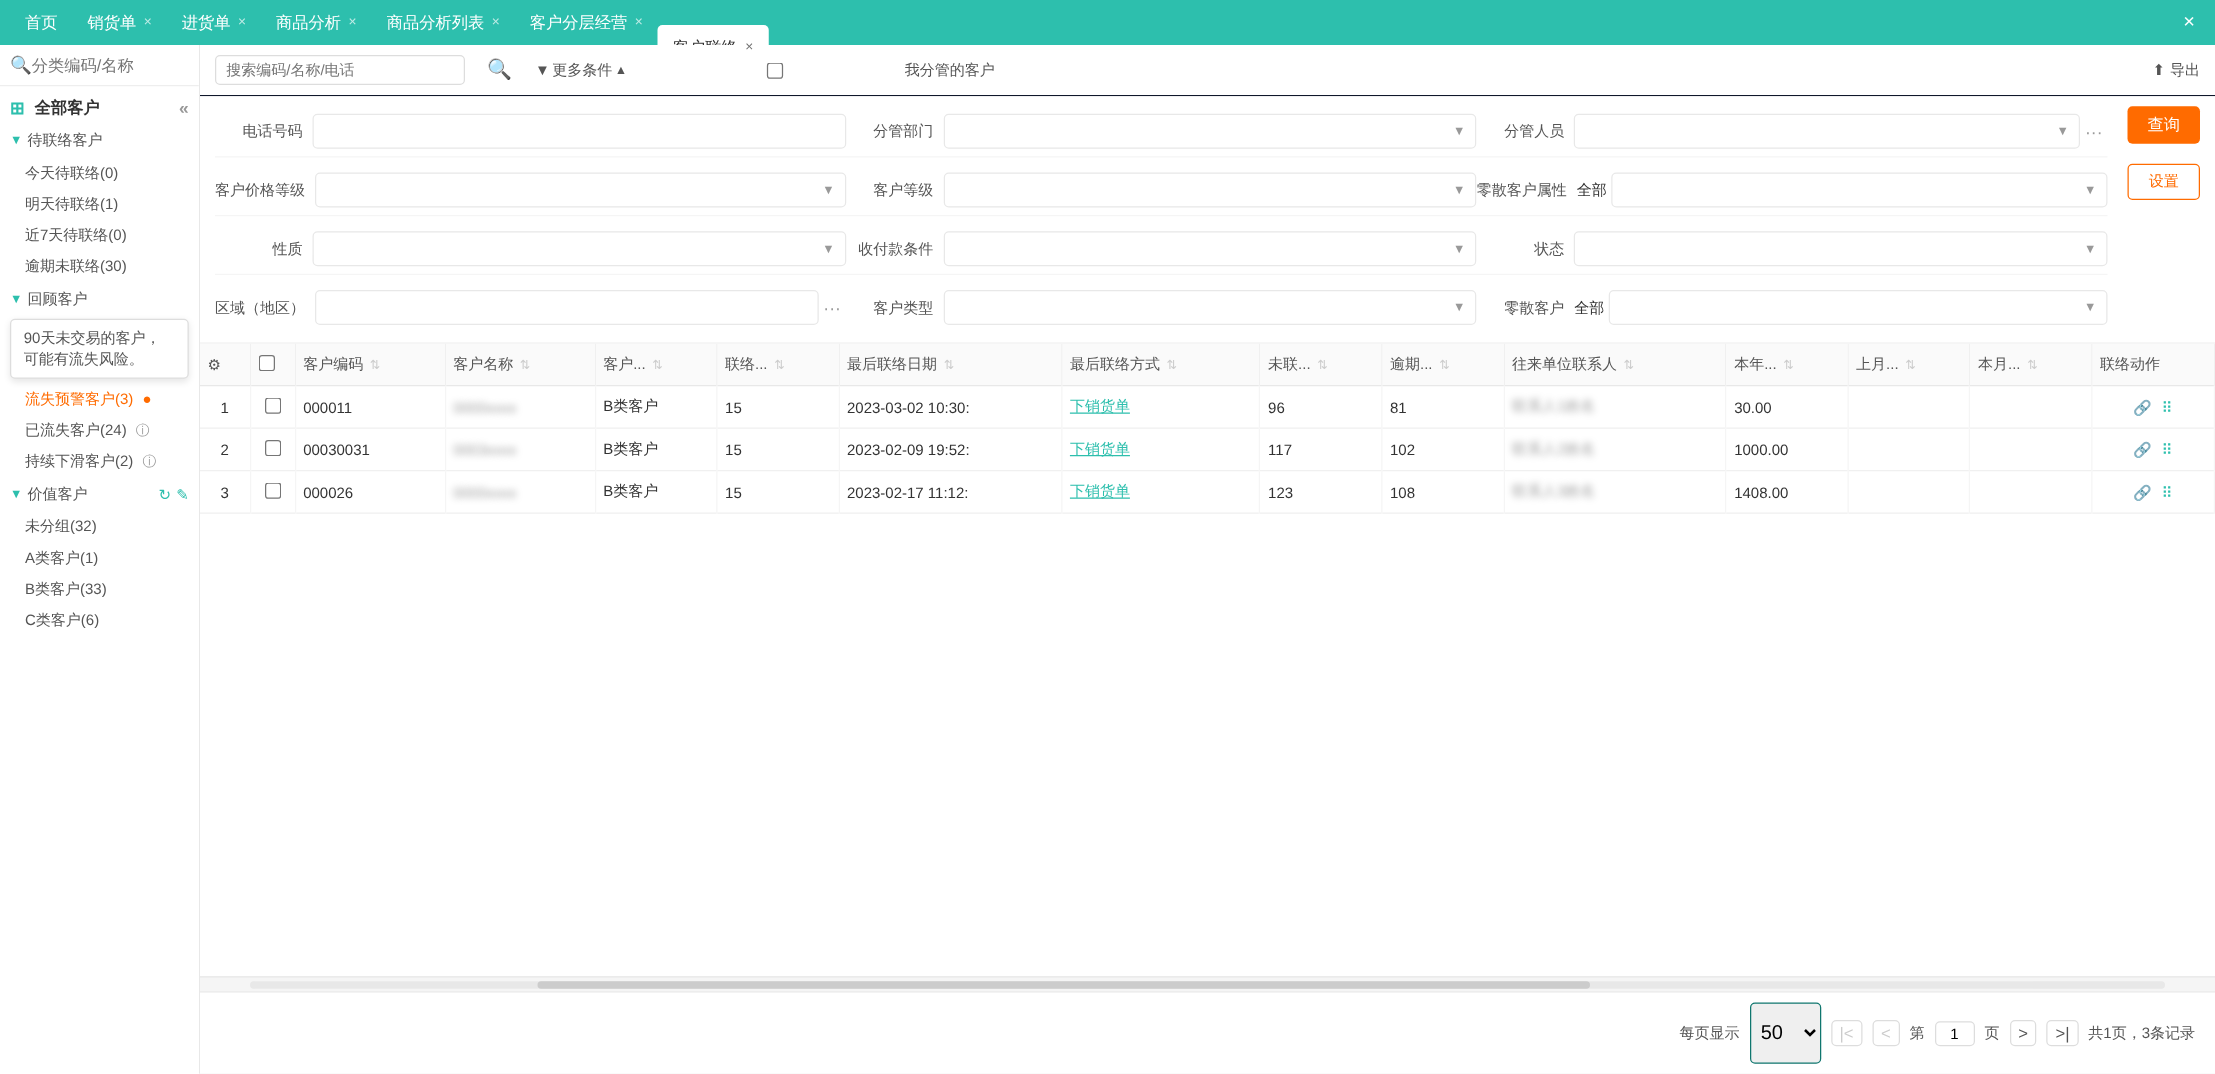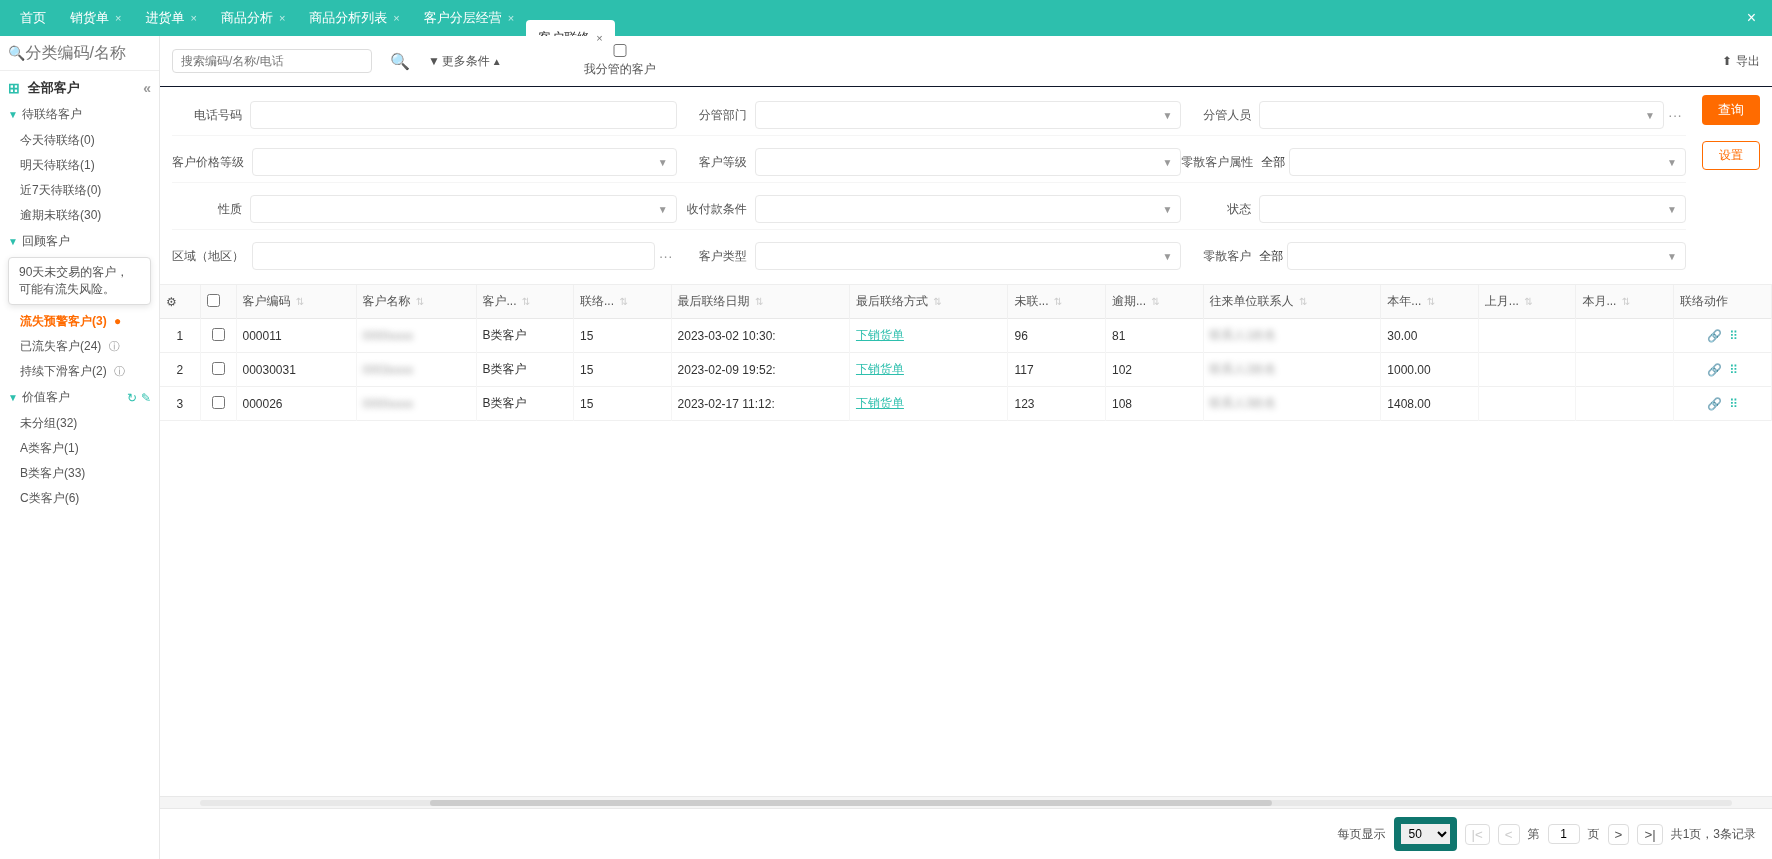--- a/index.html
+++ b/index.html
@@ -59,21 +59,21 @@
     }
     .sidebar-search {
       display: flex;
       align-items: center;
       padding: 8px;
       border-bottom: 1px solid #eee;
     }
     .sidebar-search input {
       border: none;
       outline: none;
-      font-size: 16px;
+      font-size: 13px;
       flex: 1;
       color: #a16207;
       background: transparent;
     }
     .sidebar-search .search-icon { color: #ccc; font-size: 14px; }
 
     .sidebar-section-header {
       display: flex;
       align-items: center;
       padding: 8px 8px 4px 8px;
@@ -96,21 +96,21 @@
     .sidebar-group-title .arrow { margin-right: 4px; color: #2dbfad; font-size: 10px; }
 
     .sidebar-item {
       padding: 4px 8px 4px 20px;
       color: #555;
       cursor: pointer;
       font-size: 12px;
     }
     .sidebar-item.active {
       color: #ff6b00;
-      font-weight: bold;
+      font-weight: normal;
     }
 
     .tooltip-box {
       background: #fff;
       border: 1px solid #ddd;
       border-radius: 4px;
       padding: 6px 10px;
       font-size: 12px;
       color: #555;
       margin: 2px 8px 4px 8px;
@@ -157,21 +157,20 @@
       align-items: center;
       gap: 2px;
     }
     .filter-bar .checkbox-label {
       display: flex;
       align-items: center;
       gap: 4px;
       color: #555;
       cursor: pointer;
       font-size: 12px;
-      flex-direction: column;
     }
     .filter-bar .spacer { flex: 1; }
     .export-btn {
       display: flex;
       align-items: center;
       gap: 4px;
       color: #555;
       cursor: pointer;
       font-size: 12px;
     }
@@ -299,24 +298,24 @@
       border-top: 1px solid #e8e8e8;
       padding: 8px 16px;
       display: flex;
       align-items: center;
       justify-content: flex-end;
       gap: 8px;
       font-size: 12px;
       color: #555;
     }
     .footer-select {
-      border: 7px solid #0f766e;
+      border: 1px solid #0f766e;
       border-radius: 4px;
-      padding: 2px 4px;
-      font-size: 12px;
+      padding: 14px 4px;
+      font-size: 16px;
     }
     .page-btn {
       padding: 2px 6px;
       border: 1px solid #ddd;
       border-radius: 4px;
       cursor: pointer;
       background: #fff;
       color: #555;
     }
     .page-btn:disabled { color: #ccc; cursor: not-allowed; }

